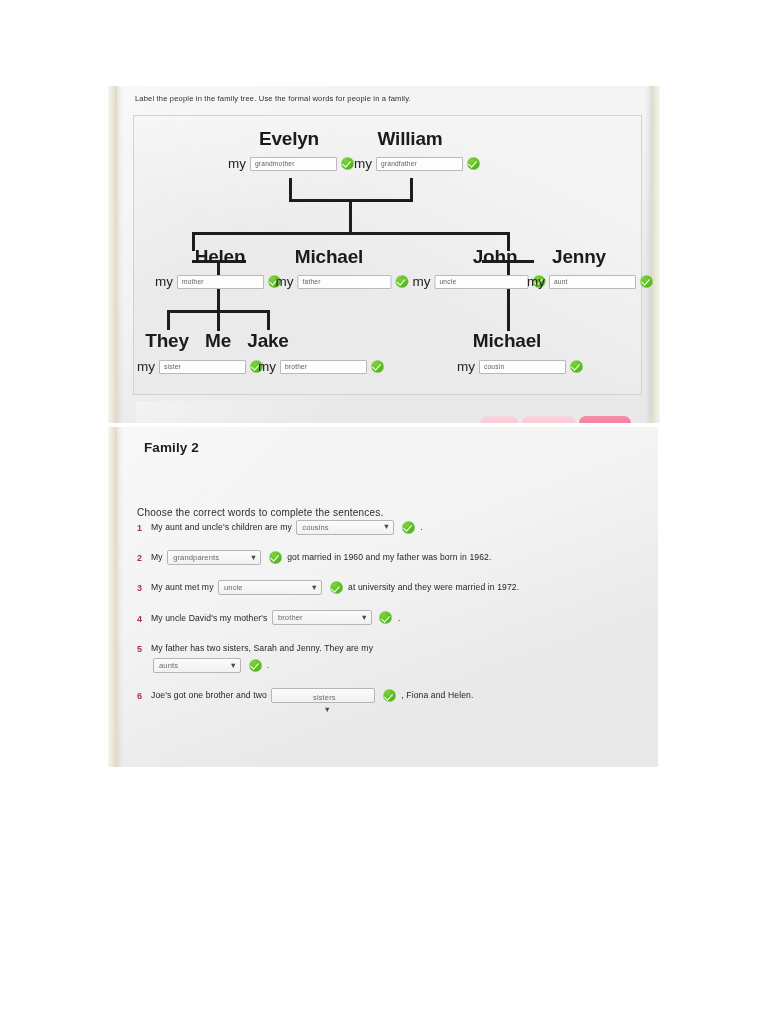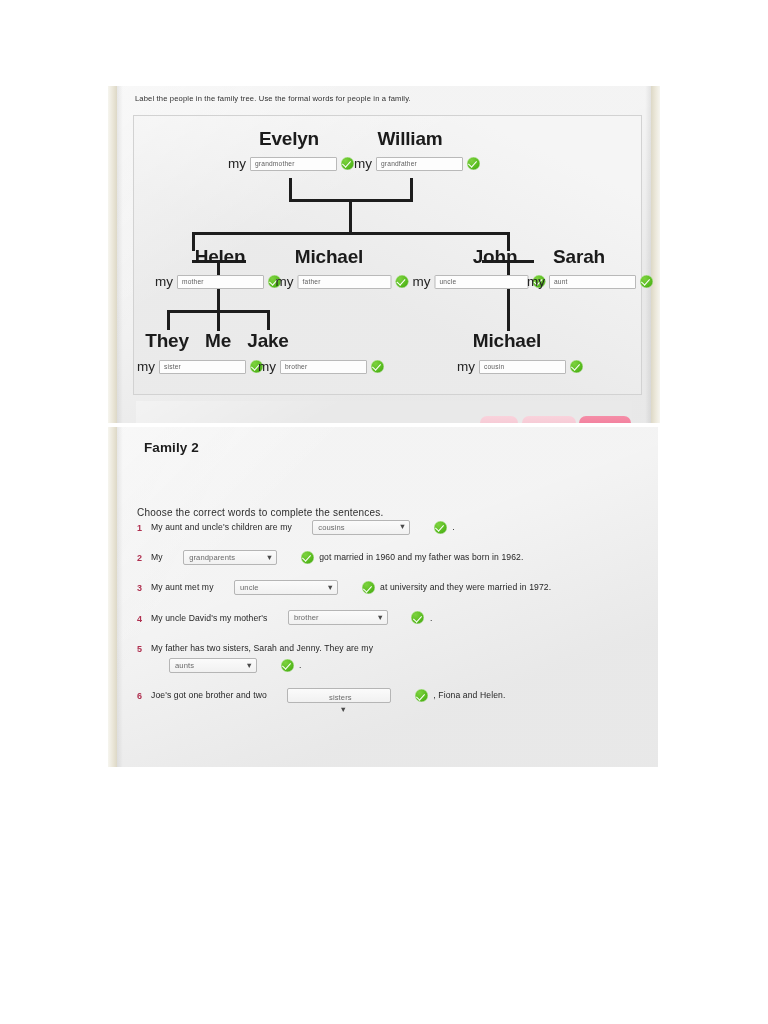--- a/index.html
+++ b/index.html
@@ -179,21 +179,21 @@
     align-items: center;
     justify-content: space-between;
     vertical-align: middle;
     height: 15px;
     border: 1px solid #b5b5b5;
     border-radius: 2px;
     background: linear-gradient(to bottom,#fbfbfb 0%, #f1f1f1 100%);
     font-size: 7.6px;
     color: #6a6a6a;
     padding: 0 3px 0 5px;
-    margin: 0 18px;
+    margin: 0 2px;
     position: relative;
     top: -.5px;
   }
   .sel .caret {
     margin-left: 6px;
     color: #4a4a4a;
     font-size: 7.5px;
     line-height: 1;
   }
   .sel.w1 { width: 98px; }
@@ -285,21 +285,21 @@
         </div>
         <div class="fieldrow" style="left:283px; top:40px;">
           <span class="my-lbl">my</span>
           <span class="ans">grandfather</span>
           <span class="tick"></span>
         </div>
 
         <div class="tname" style="left:86px;  top:130px;">Helen</div>
         <div class="tname" style="left:195px; top:130px;">Michael</div>
         <div class="tname" style="left:355px; top:130px;margin-left:6px;">John</div>
-        <div class="tname" style="left:445px; top:130px;">Sarah</div>
+        <div class="tname" style="left:445px; top:130px;">Jenny</div>
 
         <div class="fieldrow" style="left:84px;  top:158px;">
           <span class="my-lbl">my</span>
           <span class="ans">mother</span>
           <span class="tick"></span>
         </div>
         <div class="fieldrow" style="left:208px; top:158px;">
           <span class="my-lbl">my</span>
           <span class="ans wide">father</span>
           <span class="tick"></span>

